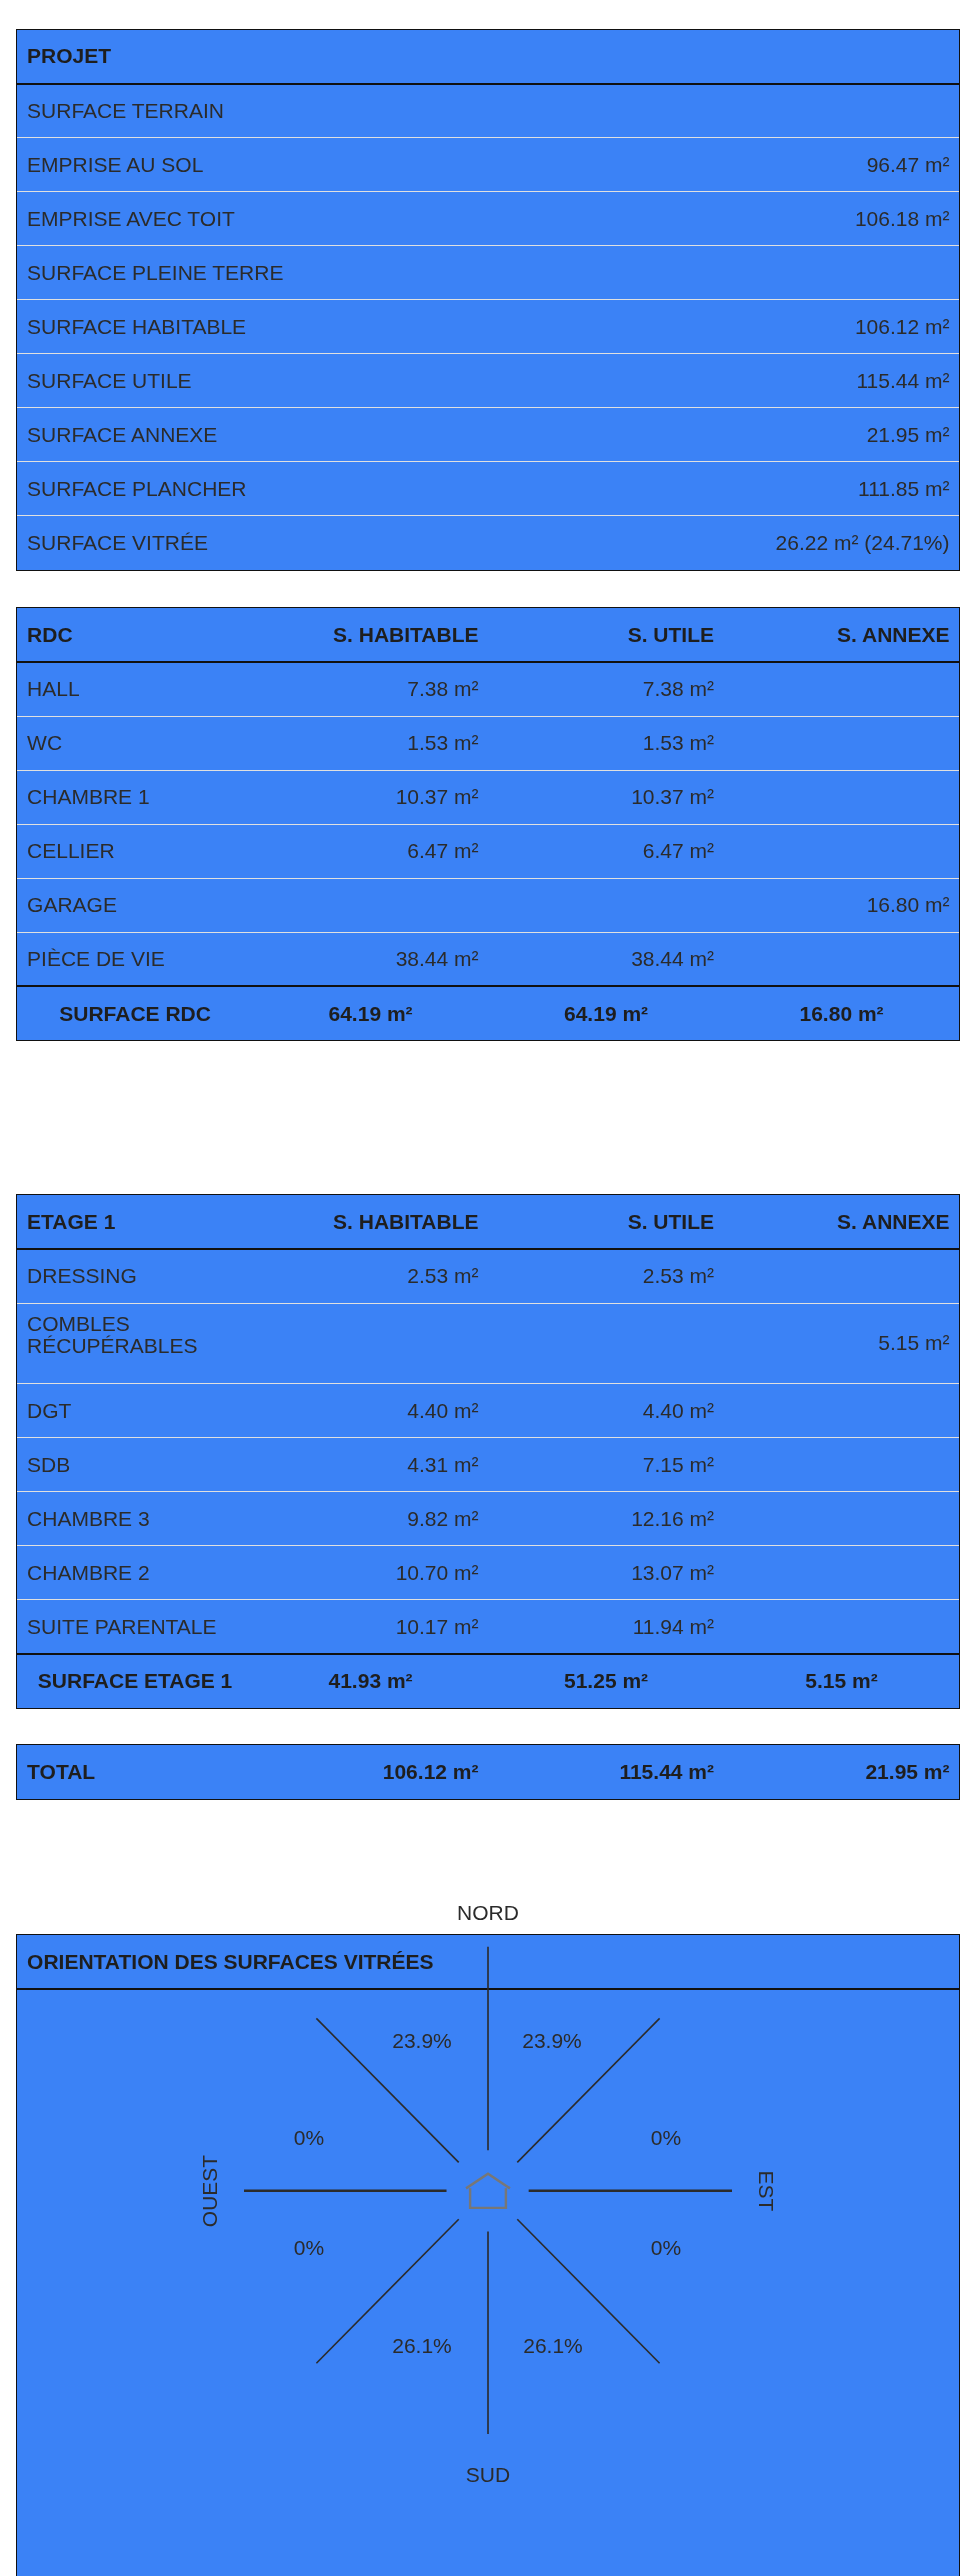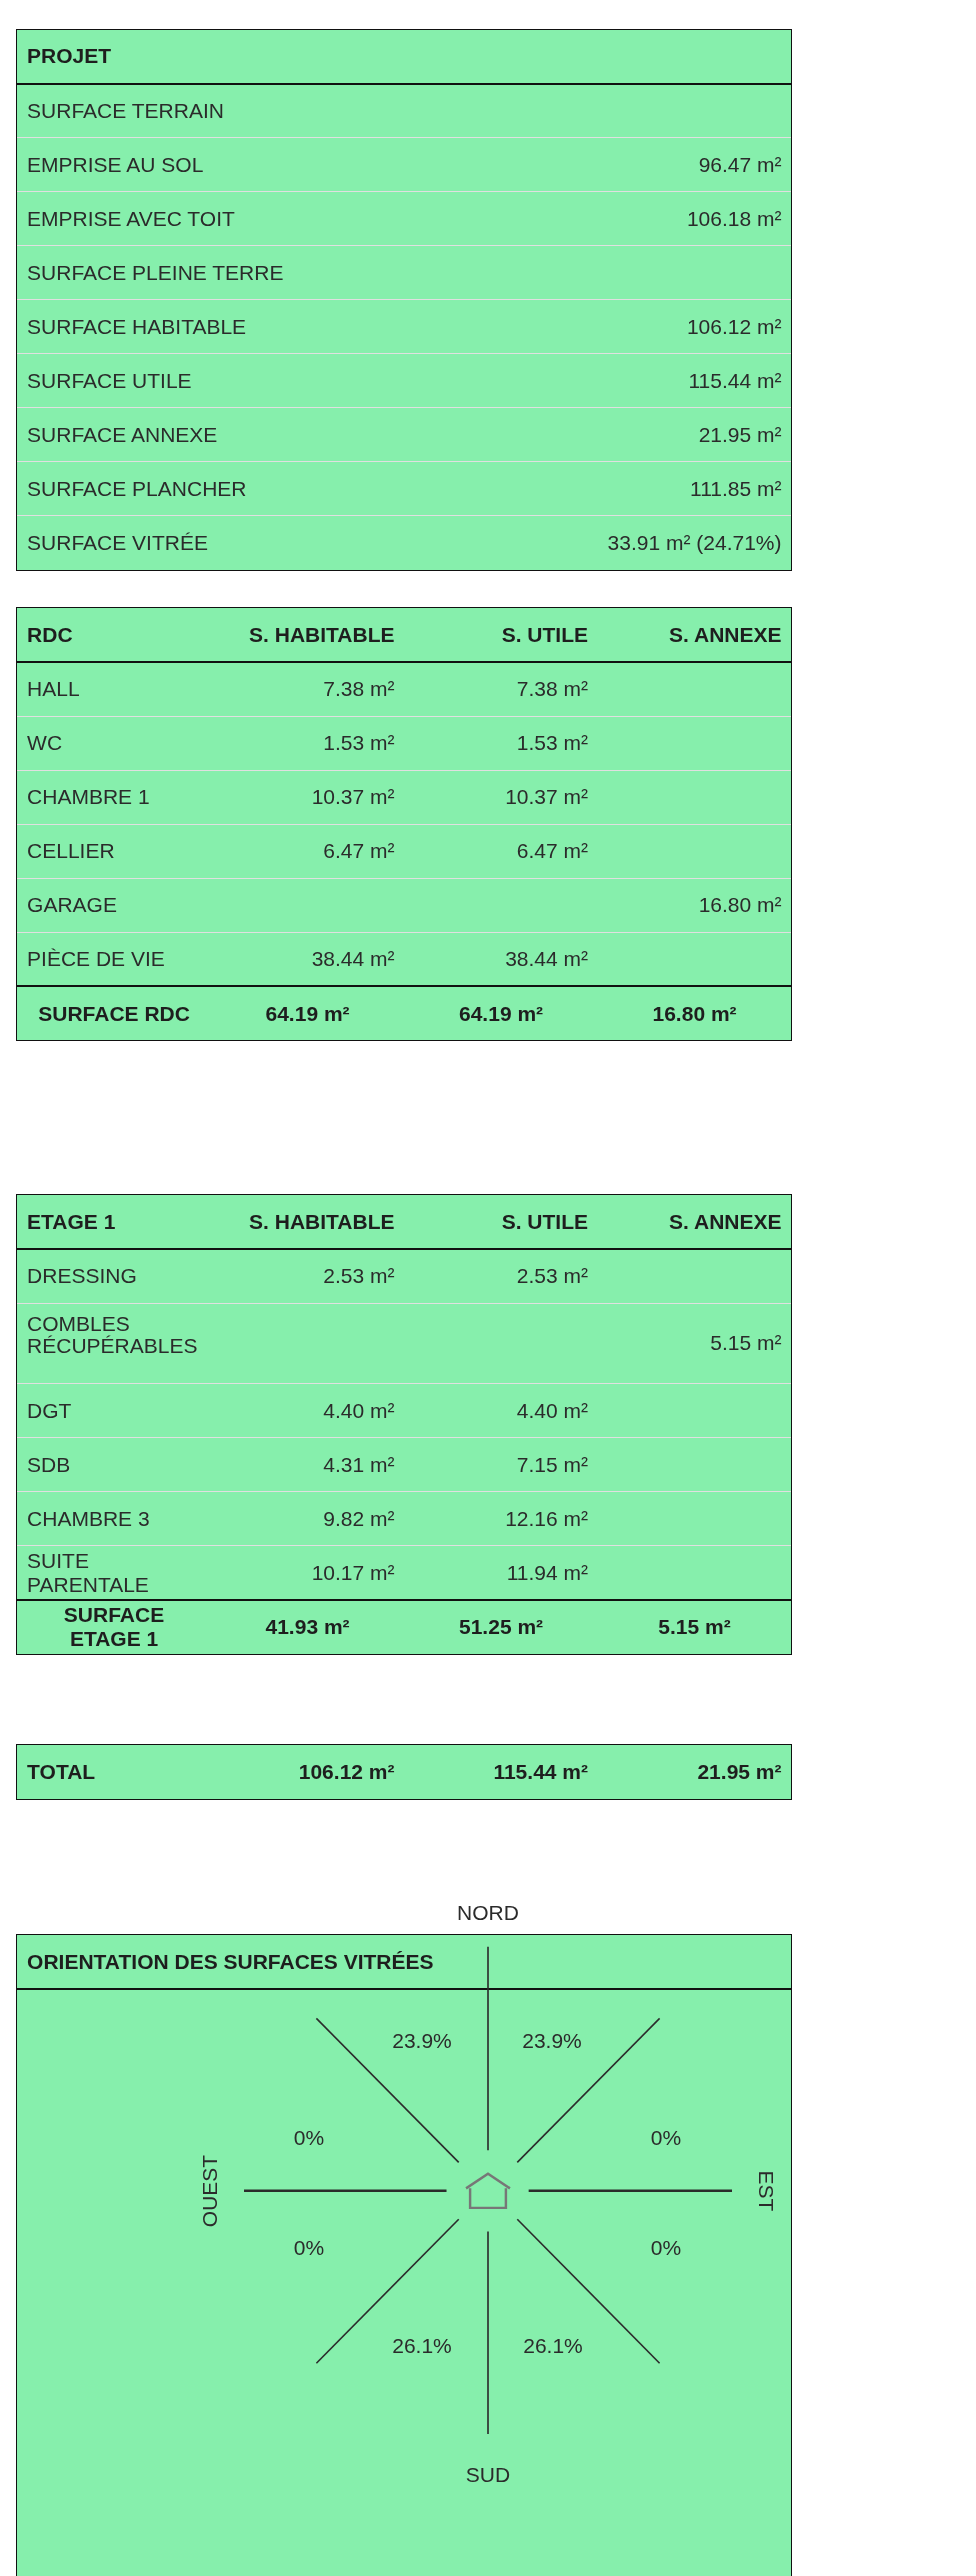--- a/index.html
+++ b/index.html
@@ -1,17 +1,17 @@
 <!DOCTYPE html>
 <html style="font-size:13px"><head>
 <meta charset="utf-8">
 <style>
   html, body { margin:0; padding:0; background:#fff; }
   body { width:976px; height:2576px; position:relative; font-family:"Liberation Sans", sans-serif; color:#2b2b2b; font-size:21px; overflow:hidden; }
-  .box { position:absolute; left:16.3px; width:776px; border:1.6px solid #111; box-sizing:border-box; background:#86efac; }
+  .box { position:absolute; left:16.3px; width:944px; border:1.6px solid #111; box-sizing:border-box; background:#3b82f6; }
   table { width:100%; border-collapse:collapse; table-layout:fixed; }
   td, th { height:54px; padding:0 9.8px; box-sizing:border-box; font-weight:normal; text-align:left; border-bottom:1.6px solid #e0e0e0; vertical-align:middle; }
   th { font-weight:bold; border-bottom:2.4px solid #111; color:#1e1e1e; }
   tr:last-child td { border-bottom:none; }
   .num { text-align:right; }
   tr.total td { font-weight:bold; border-top:2.4px solid #111; color:#1e1e1e;text-align:center; }
   td.two-line { line-height:22px; padding-top:9.8px; padding-bottom:26px; }
   #projet { top:28.5px; }
   #rdc { top:607px; }
   #etage { top:1194px; }
@@ -63,21 +63,21 @@
     <tr>
           <td>SURFACE ANNEXE</td>
           <td class="num">21.95 m²</td>
         </tr>
     <tr>
           <td>SURFACE PLANCHER</td>
           <td class="num">111.85 m²</td>
         </tr>
     <tr>
           <td>SURFACE VITRÉE</td>
-          <td class="num">33.91 m² (24.71%)</td>
+          <td class="num">26.22 m² (24.71%)</td>
         </tr>
   </tbody>
     </table>
 </div>
 
 <div class="box" id="rdc">
   <table>
     <tbody>
         <tr>
       <th>RDC</th>
@@ -161,20 +161,26 @@
     <tr>
           <td>SDB</td>
           <td class="num">4.31 m²</td>
           <td class="num">7.15 m²</td>
           <td class="num"></td>
         </tr>
     <tr>
           <td>CHAMBRE 3</td>
           <td class="num">9.82 m²</td>
           <td class="num">12.16 m²</td>
+          <td class="num"></td>
+        </tr>
+    <tr>
+          <td>CHAMBRE 2</td>
+          <td class="num">10.70 m²</td>
+          <td class="num">13.07 m²</td>
           <td class="num"></td>
         </tr>
     <tr>
           <td>SUITE PARENTALE</td>
           <td class="num">10.17 m²</td>
           <td class="num">11.94 m²</td>
           <td class="num"></td>
         </tr>
     <tr class="total">
           <td>SURFACE ETAGE 1</td>

